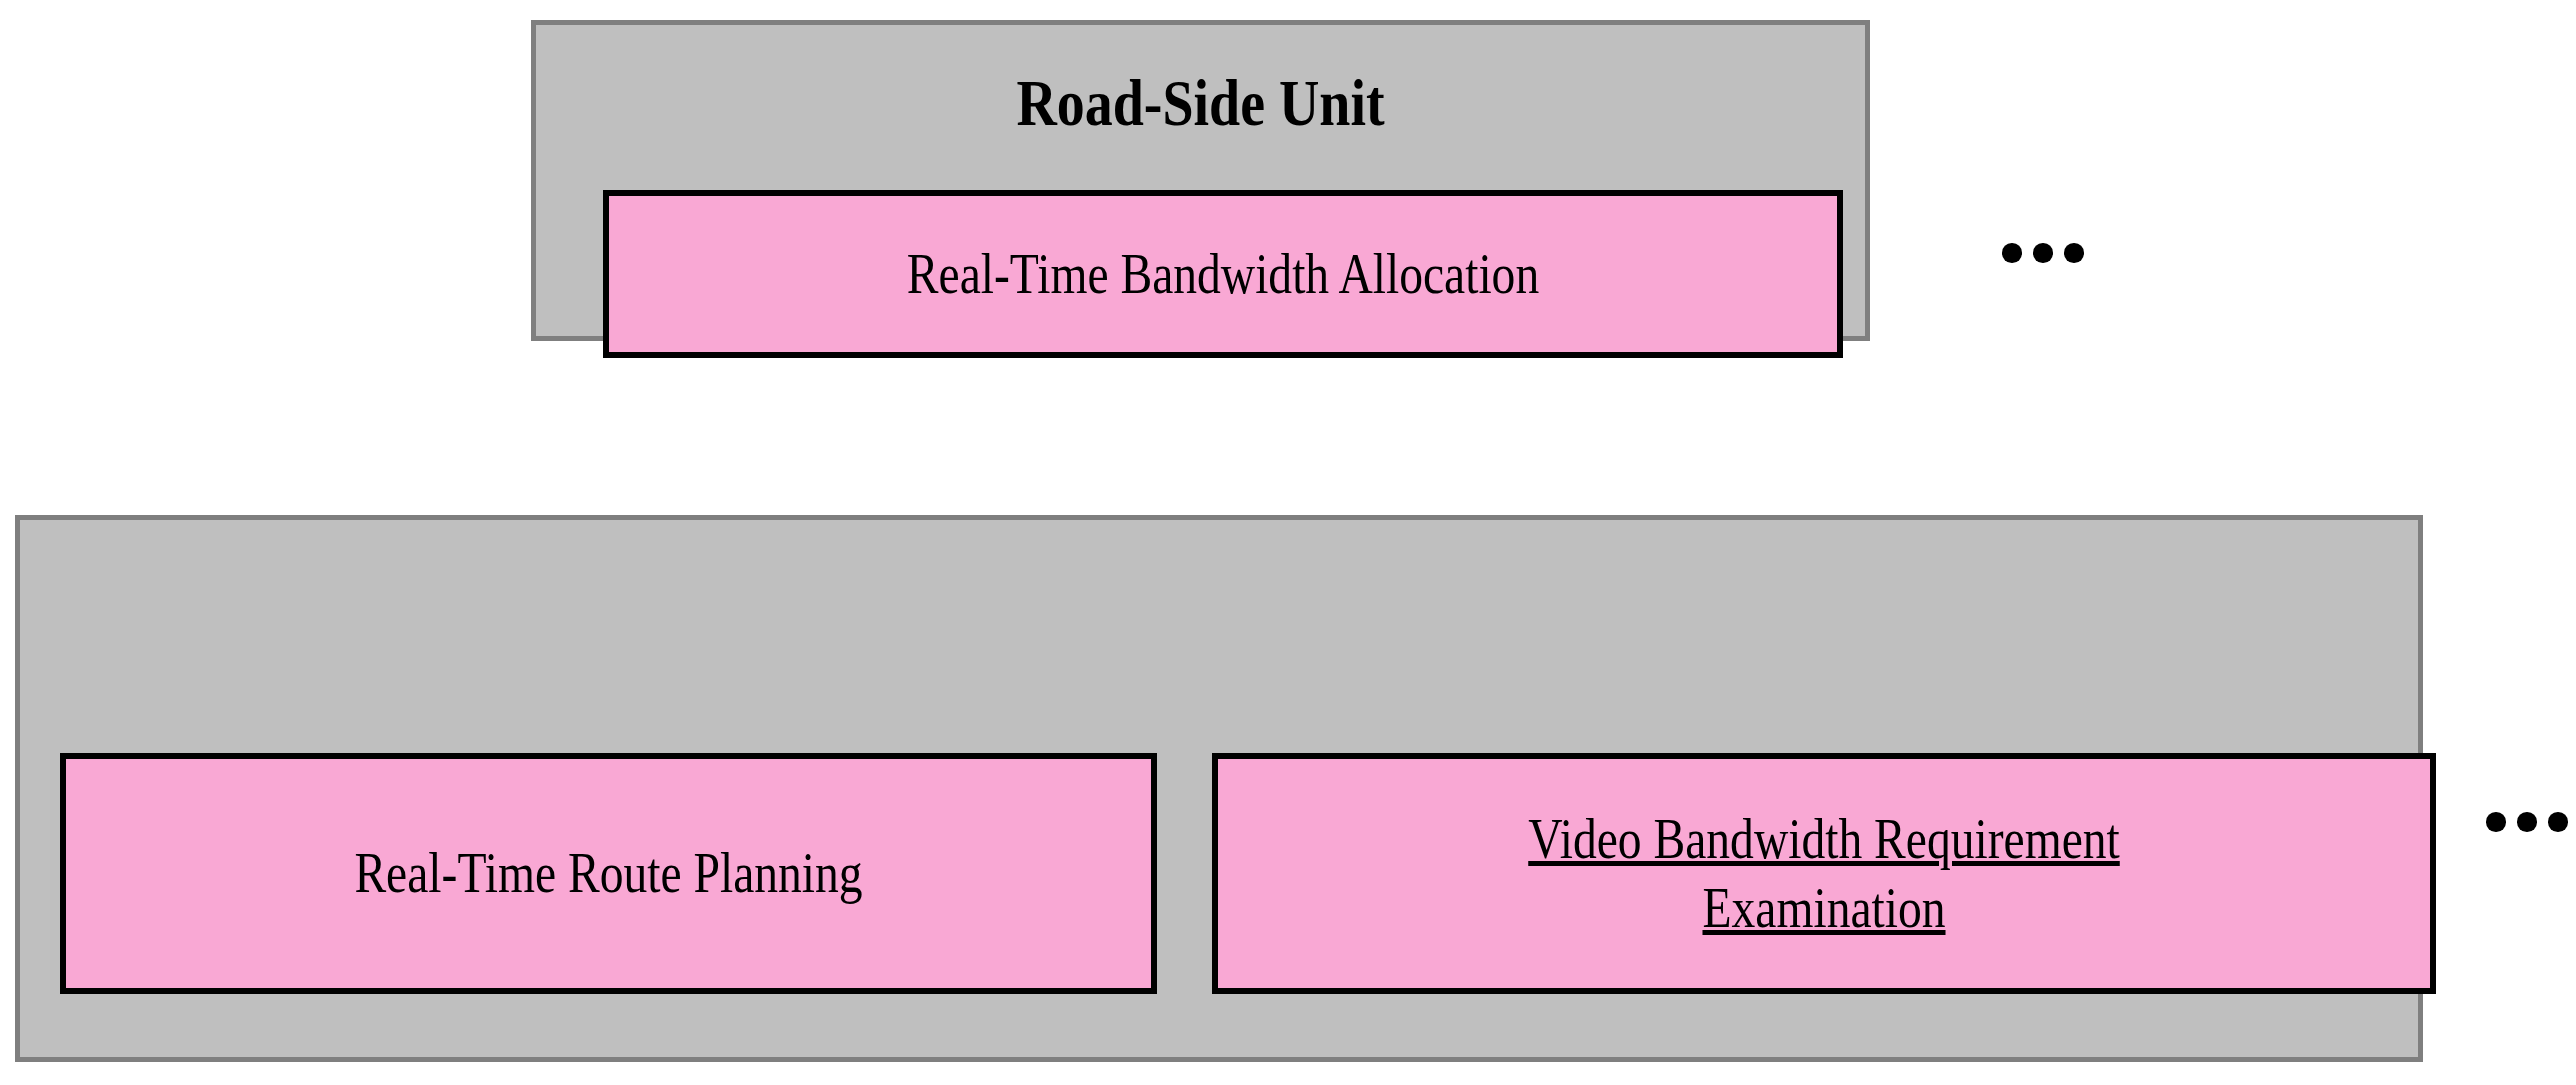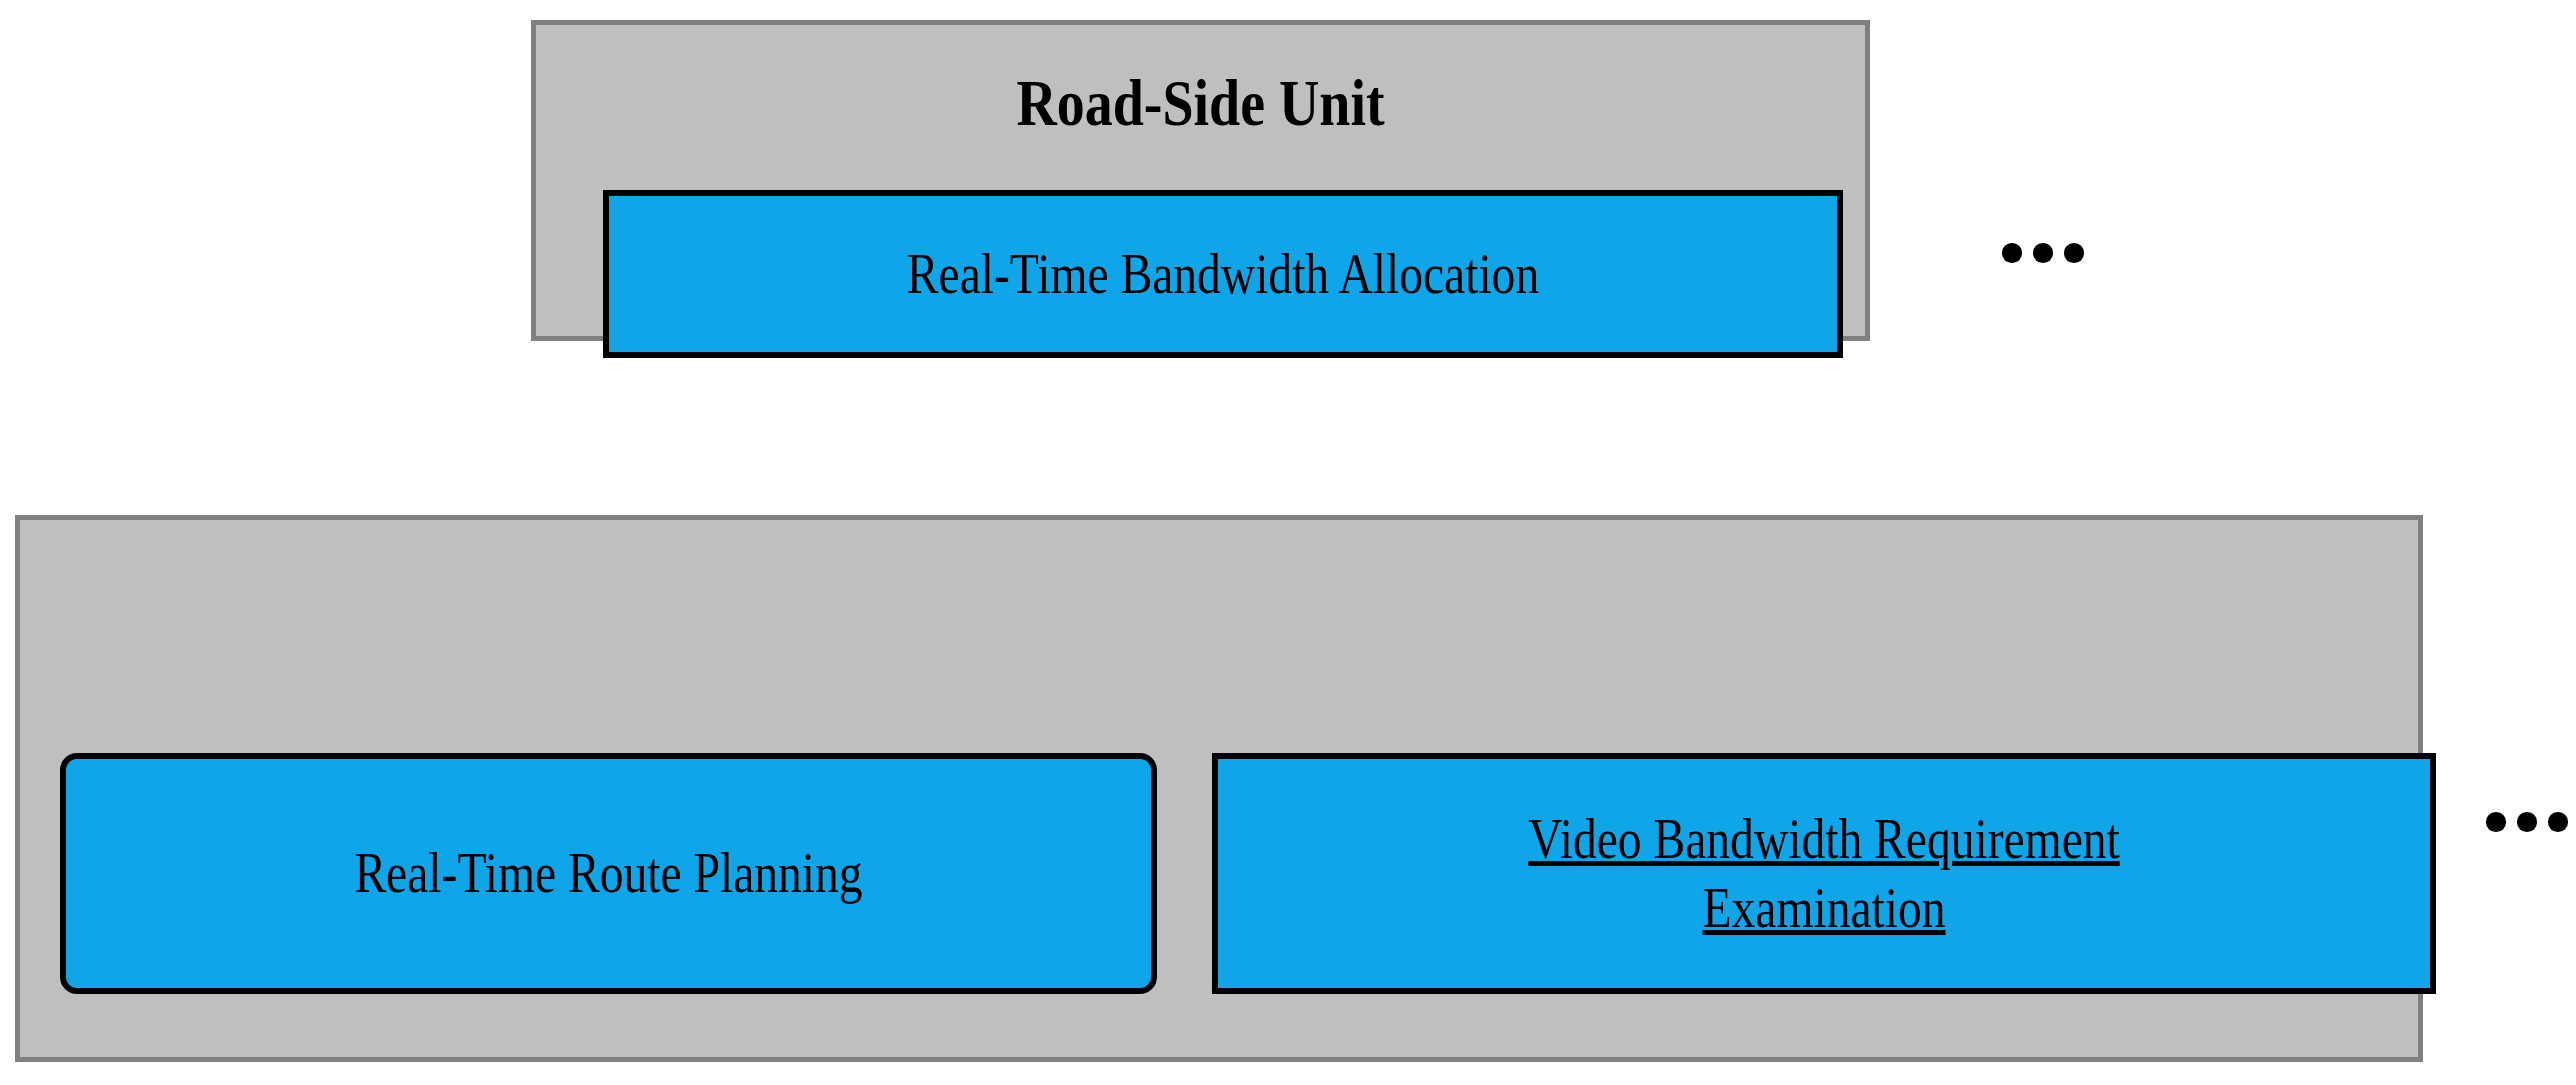--- a/index.html
+++ b/index.html
@@ -64,21 +64,21 @@
     transform-origin: center center;
     white-space: nowrap;
   }
 
   #rsu-title { top: 46px; }
 
   
   .inner-box {
     position: absolute;
     box-sizing: border-box;
-    background: #0ea5e9;
+    background: #f9a8d4;
     border: 6.2px solid #000000;
     display: flex;
     align-items: center;
     justify-content: flex-end;
     text-align: center;
   }
 
   .inner-label {
     color: #000000;
     font-weight: normal;
@@ -97,21 +97,20 @@
     top: 165px;   
     width: 1240px;
     height: 168px;
   }
 
   #ev-module-1 {
     left: 40px;   
     top: 233px;   
     width: 1097px;
     height: 241px;
-    border-radius: 17px;
   }
 
   #ev-module-2 {
     left: 1192px; 
     top: 233px;
     width: 1224px;
     height: 241px;
     text-decoration: underline;
   }
 

